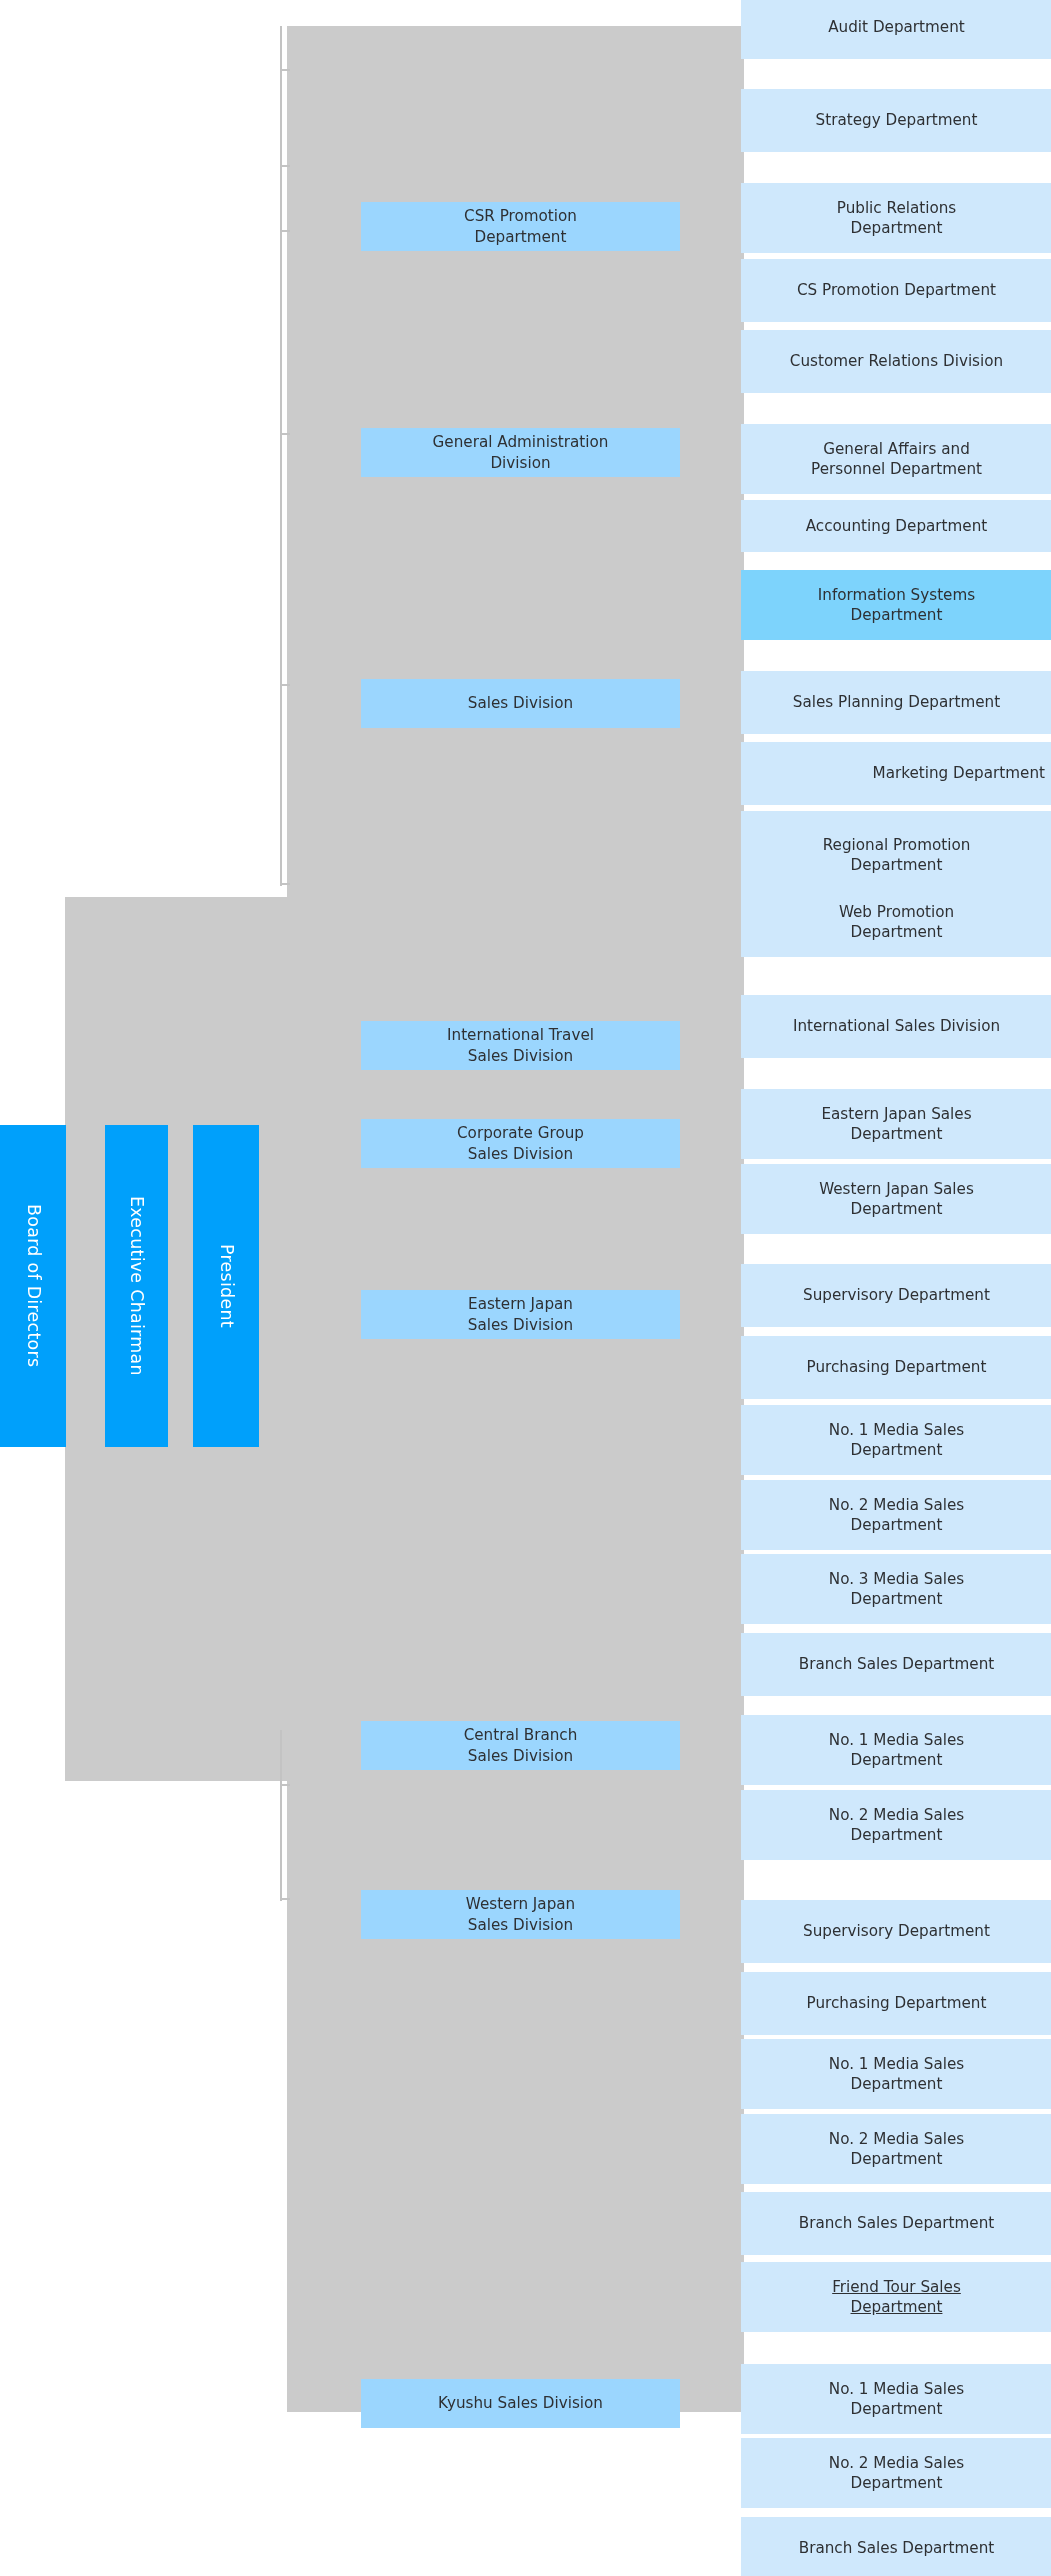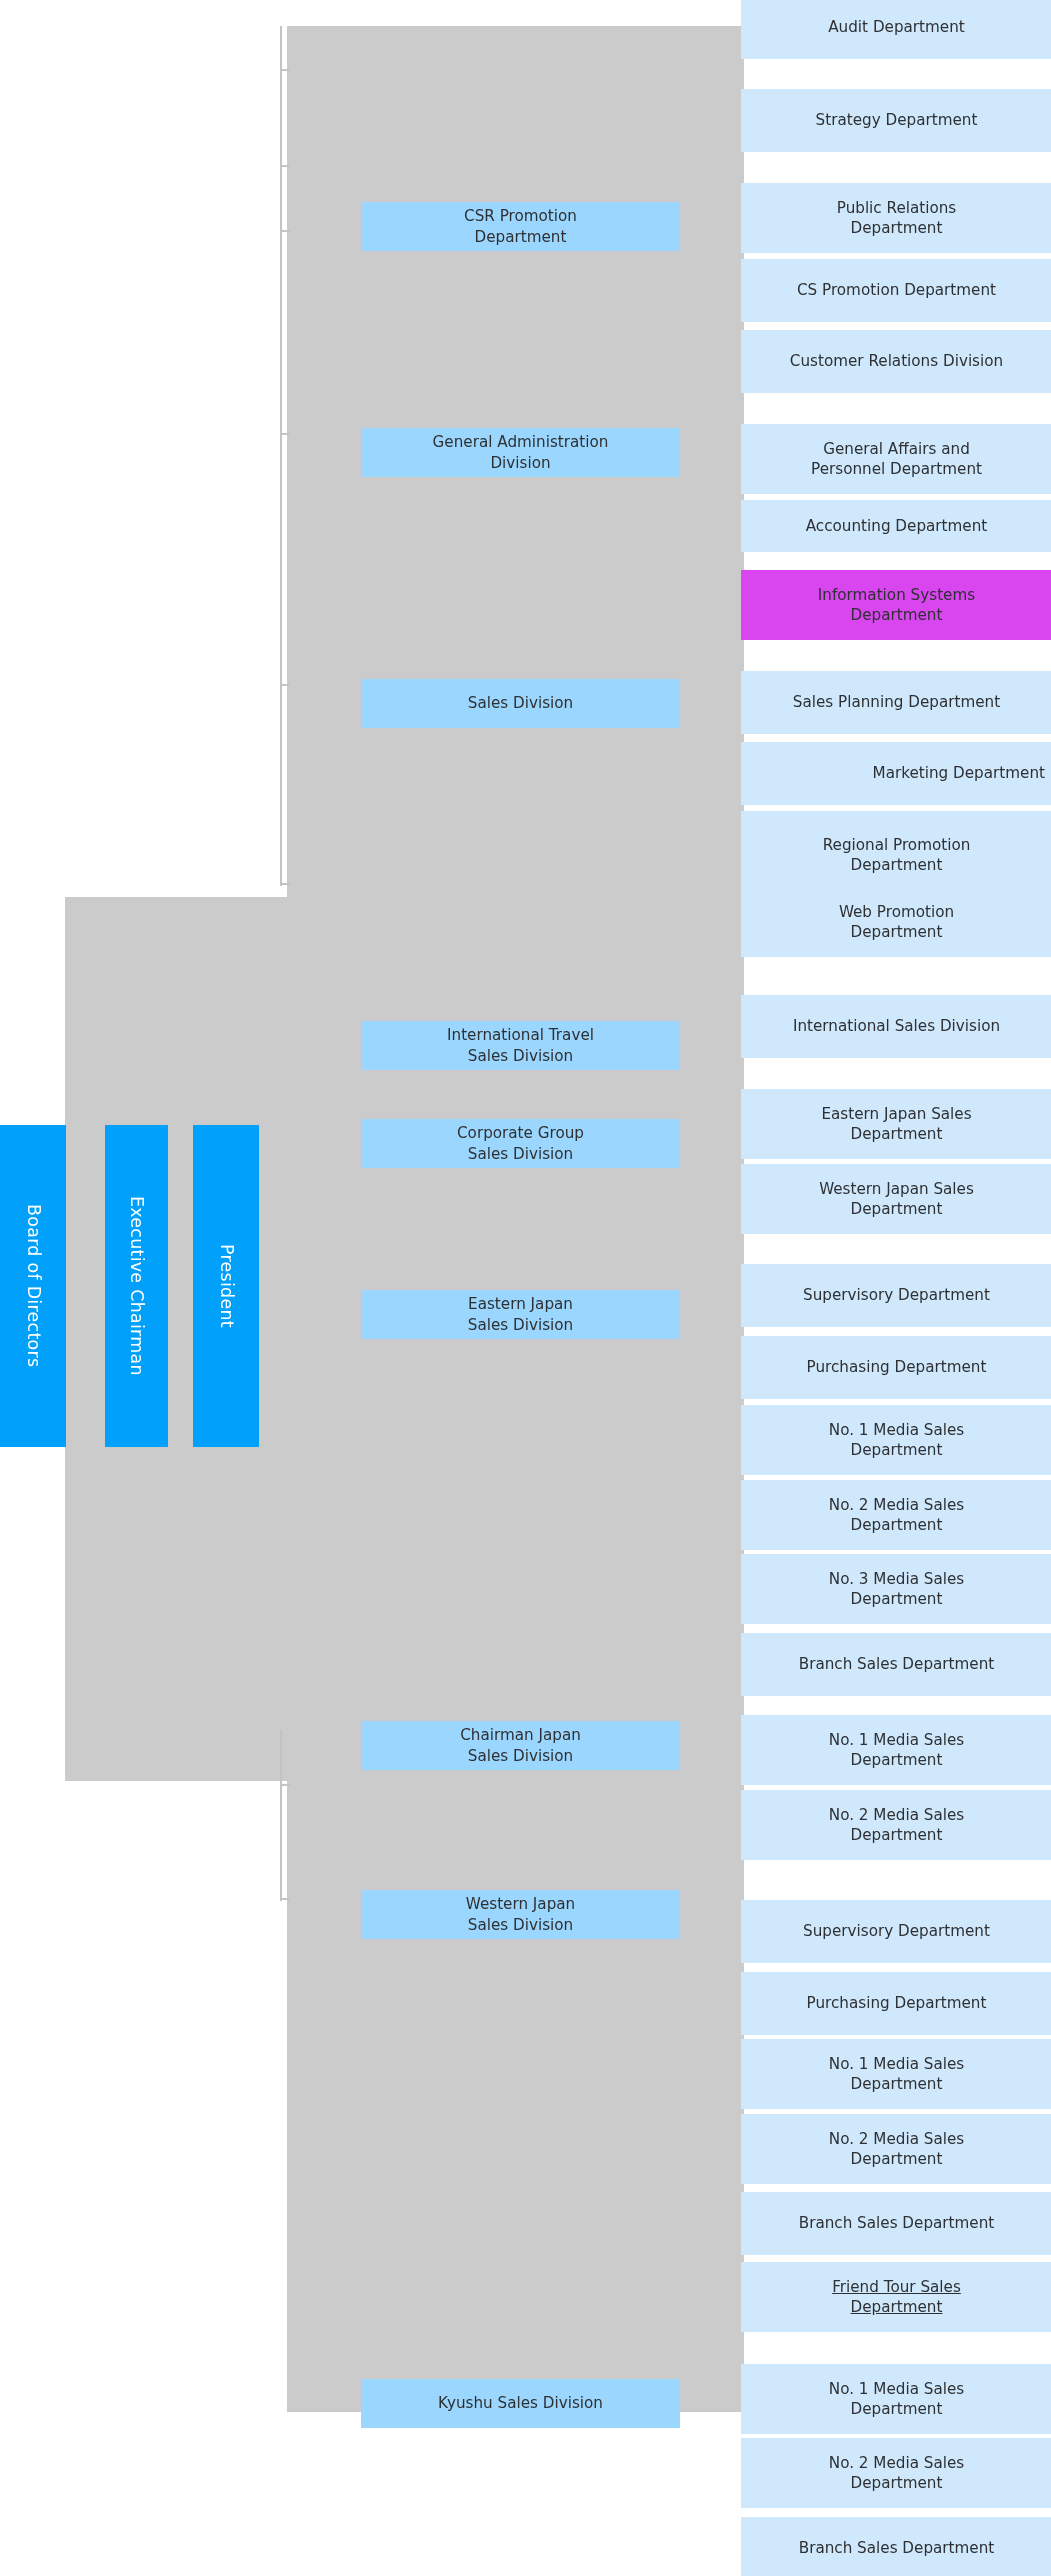--- a/index.html
+++ b/index.html
@@ -140,21 +140,21 @@
         </span>
       </div>
       <div class="division" style="top: 1290px; height: 49px; background: rgb(155, 214, 254); color: rgb(46, 48, 51);">
         <span>
           <span>Eastern Japan</span>
           <span>Sales Division</span>
         </span>
       </div>
       <div class="division" style="top: 1721px; height: 49px; background: rgb(155, 214, 254); color: rgb(46, 48, 51);">
         <span>
-          <span>Chairman Japan</span>
+          <span>Central Branch</span>
           <span>Sales Division</span>
         </span>
       </div>
       <div class="division" style="top: 1890px; height: 49px; background: rgb(155, 214, 254); color: rgb(46, 48, 51);">
         <span>
           <span>Western Japan</span>
           <span>Sales Division</span>
         </span>
       </div>
       <div class="division" style="top: 2379px; height: 49px; background: rgb(155, 214, 254); color: rgb(46, 48, 51);">
@@ -195,21 +195,21 @@
         <span>
           <span>General Affairs and</span>
           <span>Personnel Department</span>
         </span>
       </div>
       <div class="dept" style="top: 500px; height: 52px; background: rgb(207, 232, 252); color: rgb(46, 48, 51);">
         <span>
           <span>Accounting Department</span>
         </span>
       </div>
-      <div class="dept" style="top: 570px; height: 70px; background: #d946ef; color: rgb(46, 48, 51);">
+      <div class="dept" style="top: 570px; height: 70px; background: #7dd3fc; color: rgb(46, 48, 51);">
         <span>
           <span>Information Systems</span>
           <span>Department</span>
         </span>
       </div>
       <div class="dept" style="top: 671px; height: 63px; background: rgb(207, 232, 252); color: rgb(46, 48, 51); justify-content: center;">
         <span>
           <span>Sales Planning Department</span>
         </span>
       </div>

